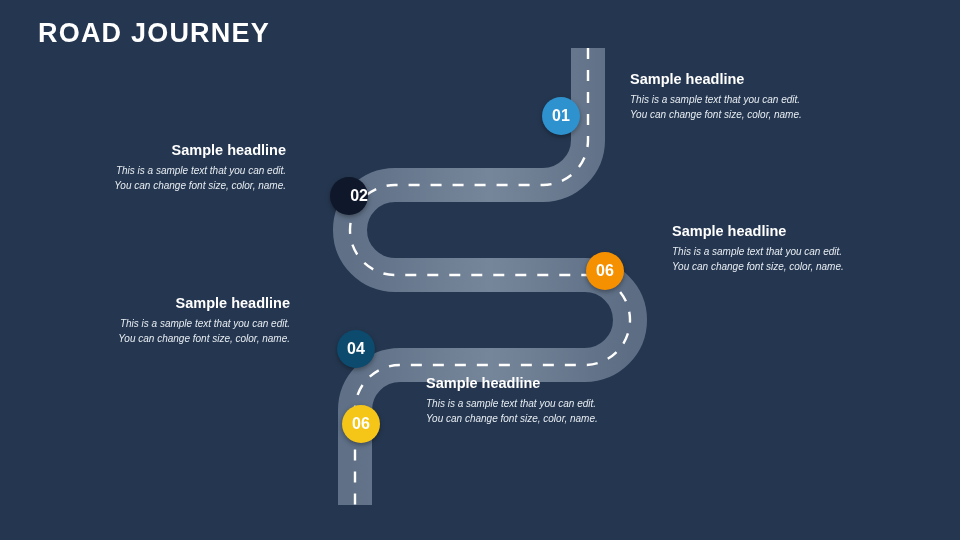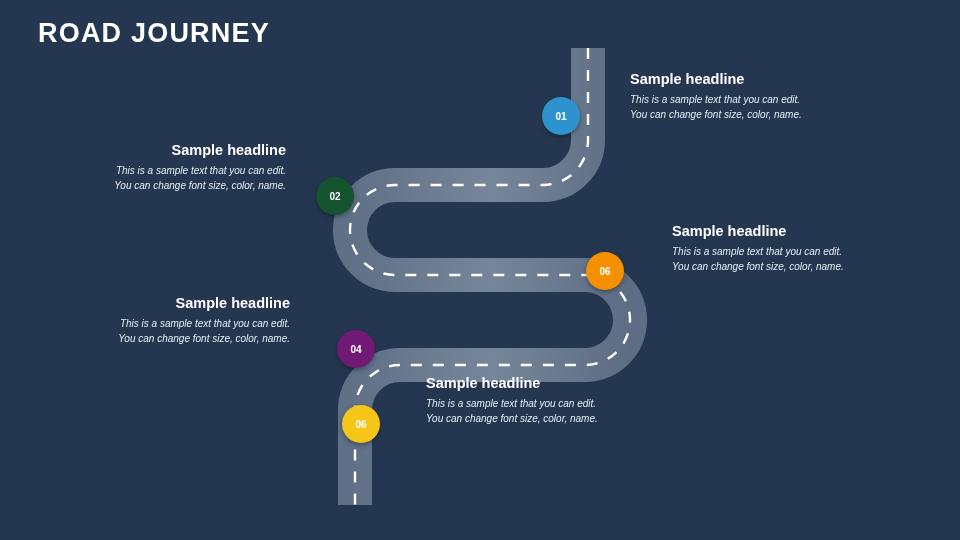--- a/index.html
+++ b/index.html
@@ -35,21 +35,21 @@
     position: absolute;
     left: 0; top: 0;
     width: 960px; height: 540px;
   }
   .marker {
     position: absolute;
     width: 38px;
     height: 38px;
     border-radius: 50%;
     color: #ffffff;
-    font-size: 10px;
+    font-size: 16px;
     font-weight: bold;
     display: flex;
     align-items: center;
     justify-content: center;
     box-shadow: 0 2px 5px rgba(0,0,0,0.35);
   }
   .block {
     position: absolute;
     width: 172px;
   }
@@ -110,27 +110,27 @@
                A 45 45 0 0 1 585 365
                L 400 365
                A 45 45 0 0 0 355 410
                L 355 505" fill="none" stroke="#ffffff" stroke-width="2.4" stroke-dasharray="11 11"></path>
     </svg>
   </div>
 
   <div class="marker" style="left:542px; top:97px; background:#2e92cf;">
     <span>01</span>
   </div>
-  <div class="marker" style="left:316px; top:177px; background:#14532d;">
+  <div class="marker" style="left:330px; top:177px; background:#0f172a;justify-content:flex-end;">
     <span>02</span>
   </div>
   <div class="marker" style="left:586px; top:252px; background:#f59000;">
     <span>06</span>
   </div>
-  <div class="marker" style="left:337px; top:330px; background:#701a75;">
+  <div class="marker" style="left:337px; top:330px; background:#0c4a6e;">
     <span>04</span>
   </div>
   <div class="marker" style="left:342px; top:405px; background:#f5c518;">
     <span>06</span>
   </div>
 
   <div class="block align-left" style="left:630px; top:70px;">
     <div class="head">Sample headline</div>
     <div class="body">This is a sample text that you can edit. You can change font size, color, name.</div>
   </div>

